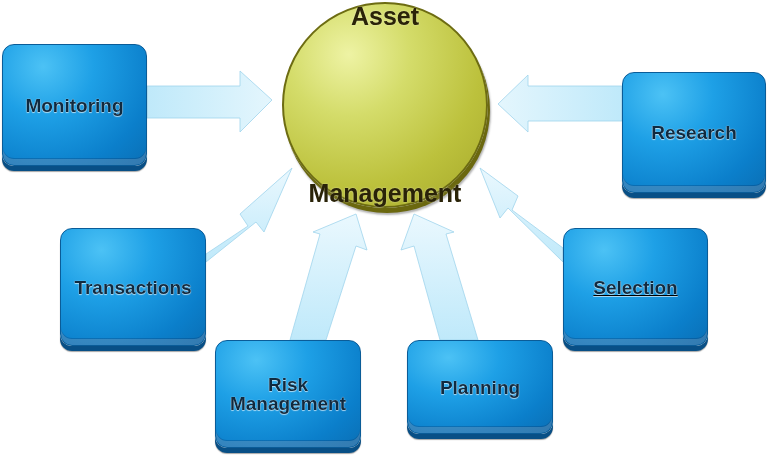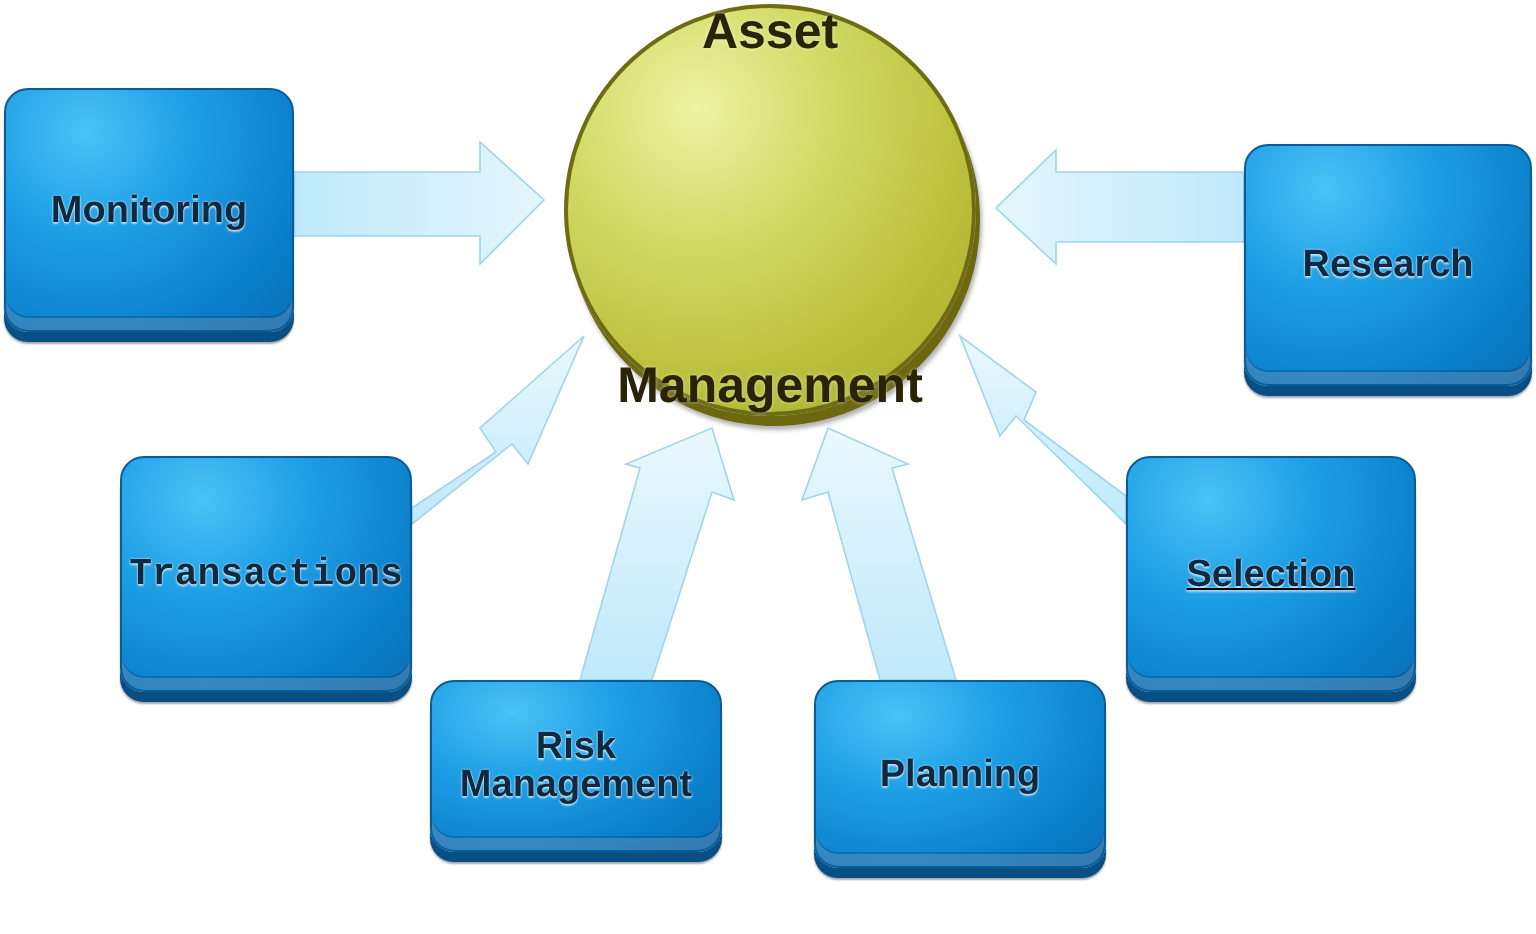--- a/index.html
+++ b/index.html
@@ -53,25 +53,25 @@
 
 <div class="circle">
   <span>Asset</span>
   <span>Management</span>
 </div>
 
 <div class="box" style="left:2px;top:44px;width:145px;height:122px;">
   <span>Monitoring</span>
 </div>
 
-<div class="box" style="left:60px;top:228px;width:146px;height:118px;font-family:Liberation Mono, monospace;">
+<div class="box" style="left:60px;top:228px;width:146px;height:118px;">
   <span>Transactions</span>
 </div>
 
-<div class="box" style="left:215px;top:340px;width:146px;height:86px;flex-direction:column;">
+<div class="box" style="left:215px;top:340px;width:146px;height:108px;flex-direction:column;">
   <span>Risk</span>
   <span>Management</span>
 </div>
 
 <div class="box" style="left:407px;top:340px;width:146px;height:94px;">
   <span>Planning</span>
 </div>
 
 <div class="box" style="left:563px;top:228px;width:145px;height:118px;text-decoration:underline;">
   <span>Selection</span>

